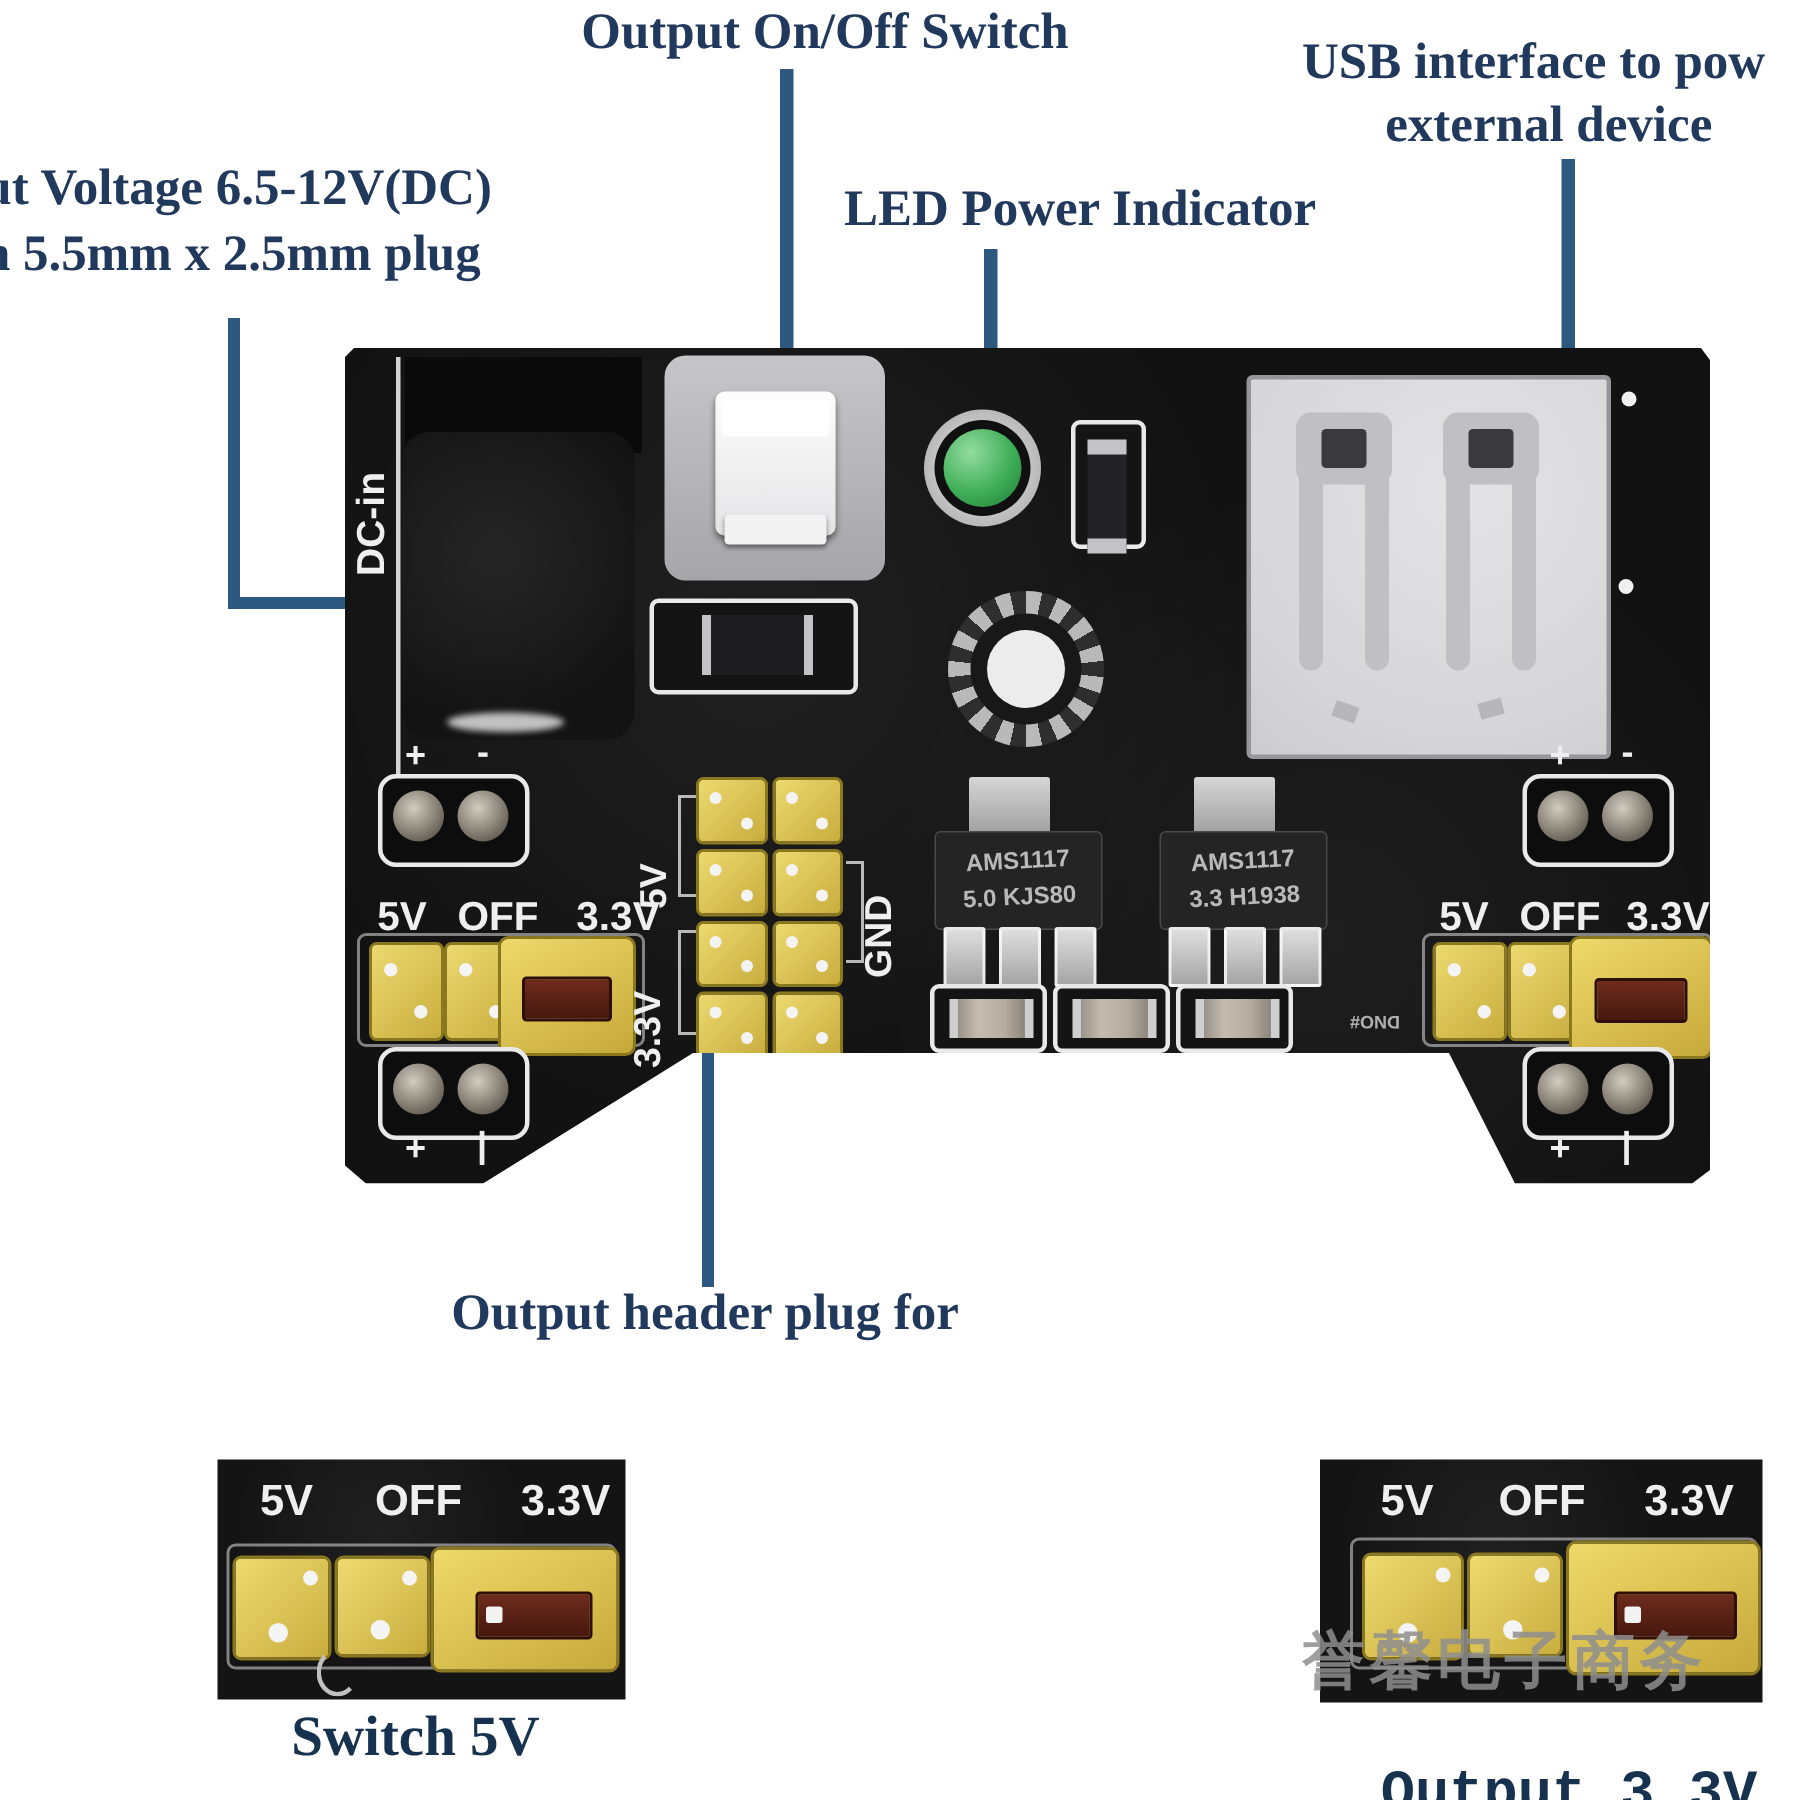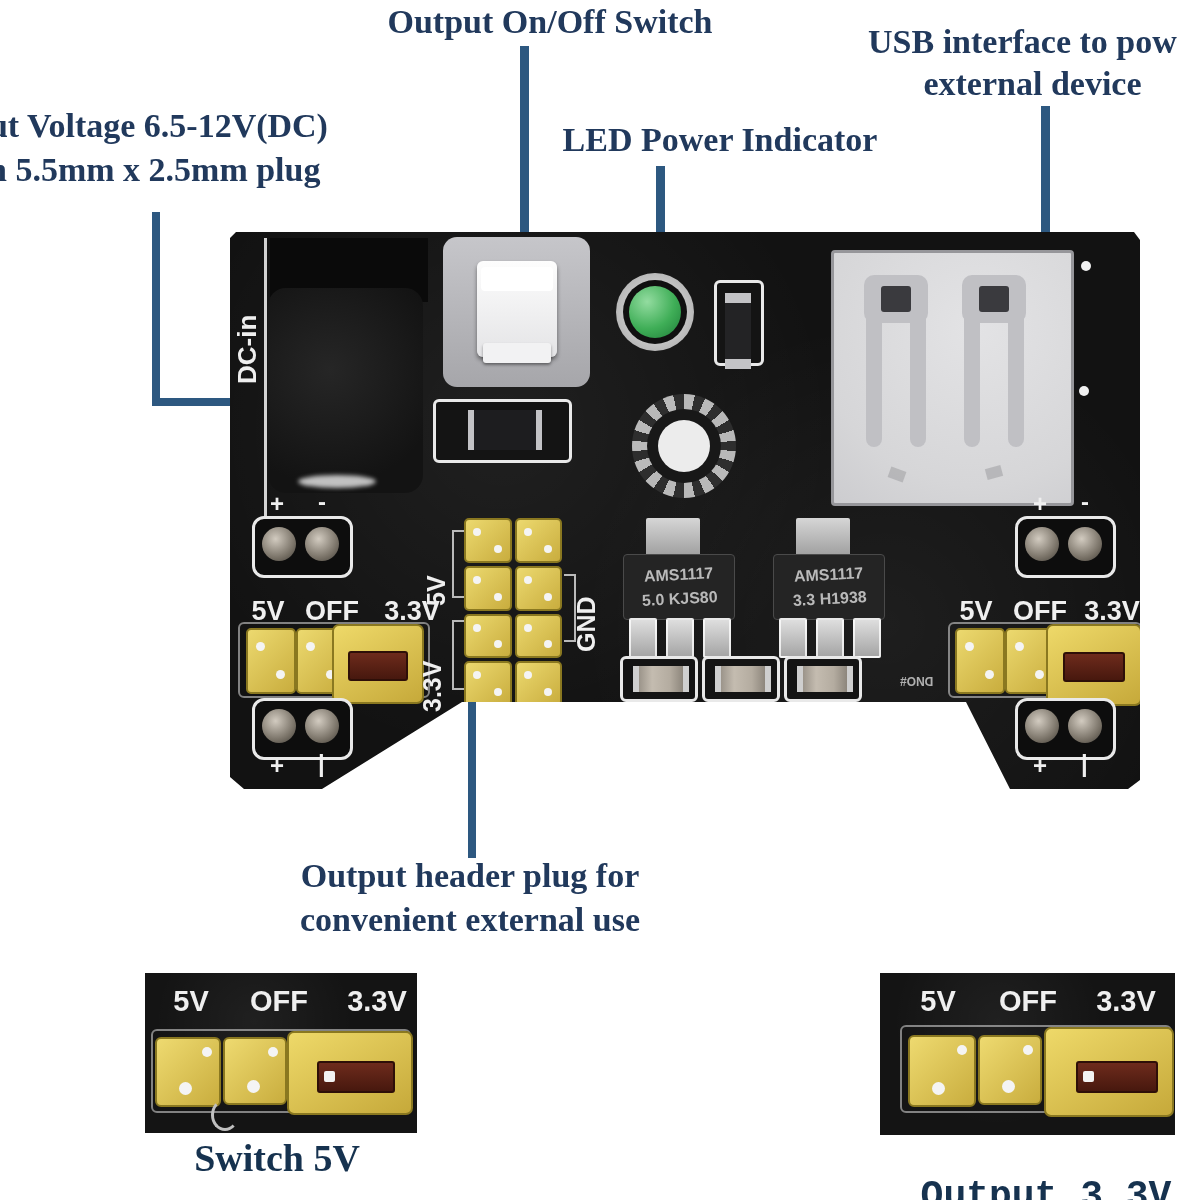--- a/index.html
+++ b/index.html
@@ -87,21 +87,20 @@
 
 <div class="stage">
 
   <div class="lbl" style="left:300px;top:2px;width:500px;">Output On/Off Switch</div>
   <div class="lbl" style="left:868px;top:22px;text-align:left;">USB interface to pow</div>
   <div class="lbl" style="left:860px;top:64px;width:345px;">external device</div>
   <div class="lbl" style="left:-30px;top:106px;text-align:left;">put Voltage 6.5-12V(DC)</div>
   <div class="lbl" style="left:-12px;top:150px;text-align:left;">n 5.5mm x 2.5mm plug</div>
   <div class="lbl" style="left:520px;top:120px;width:400px;">LED Power Indicator</div>
   <div class="lbl" style="left:270px;top:856px;width:400px;">Output header plug for</div>
-  <div class="lbl" style="left:250px;top:900px;width:440px;">convenient external use</div>
 
   <div class="aline" style="left:520px;top:46px;width:9px;height:222px;"></div>
   <div class="adot" style="left:512px;top:258px;"></div>
   <div class="aline" style="left:656px;top:166px;width:9px;height:142px;"></div>
   <div class="adot" style="left:647px;top:290px;"></div>
   <div class="aline" style="left:1041px;top:106px;width:9px;height:216px;"></div>
   <div class="adot" style="left:1032px;top:314px;"></div>
   <div class="aline" style="left:152px;top:212px;width:8px;height:194px;"></div>
   <div class="aline" style="left:152px;top:398px;width:160px;height:8px;"></div>
   <div class="adot" style="left:299px;top:391px;"></div>
@@ -266,16 +265,17 @@
     <div class="silk ilabel" style="left:112px;top:12px;width:72px;text-align:center;">OFF</div>
     <div class="silk ilabel" style="left:212px;top:12px;width:68px;text-align:center;">3.3V</div>
     <div class="jbracket" style="left:20px;top:52px;width:268px;height:84px;"></div>
     <div class="ipin" style="left:28px;top:62px;width:64px;height:68px;"></div>
     <div class="ipin" style="left:98px;top:62px;width:60px;height:66px;"></div>
     <div class="jcap" style="left:164px;top:54px;width:126px;height:86px;">
       <div class="jwin" style="left:30px;top:32px;width:78px;height:28px;">
         <div class="iwdot" style="left:5px;top:8px;"></div>
       </div>
     </div>
+    <div class="wmark" style="left:-12px;top:106px;">誉馨电子商务</div>
   </div>
   <div class="cap" style="left:901px;top:1175px;width:290px;font-family:Liberation Mono, monospace;">Output 3.3V</div>
 
 </div>
 
 </body></html>

